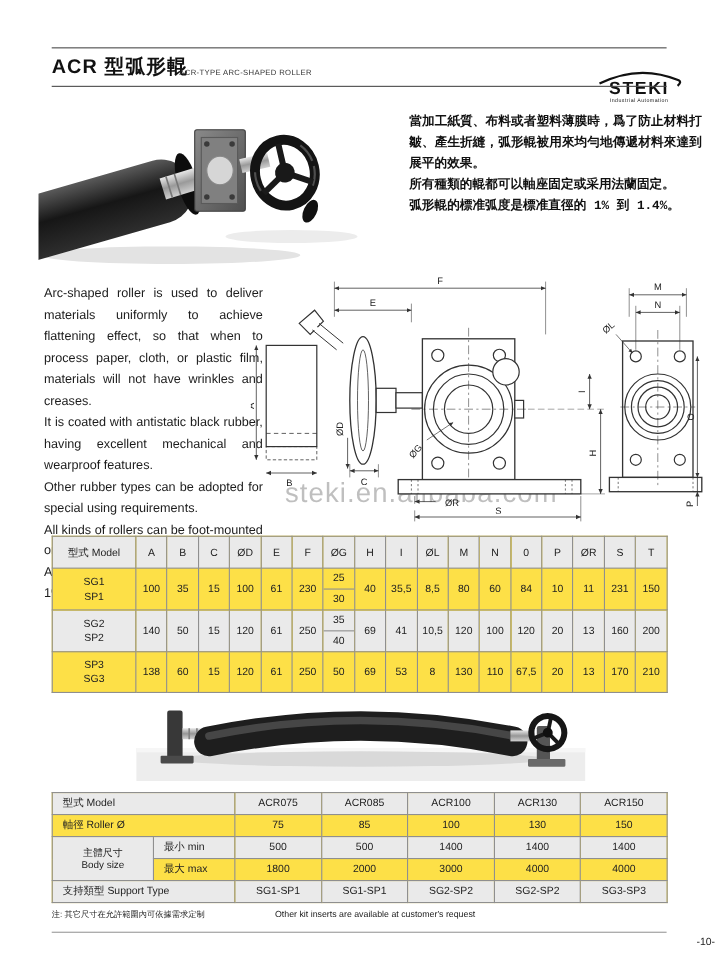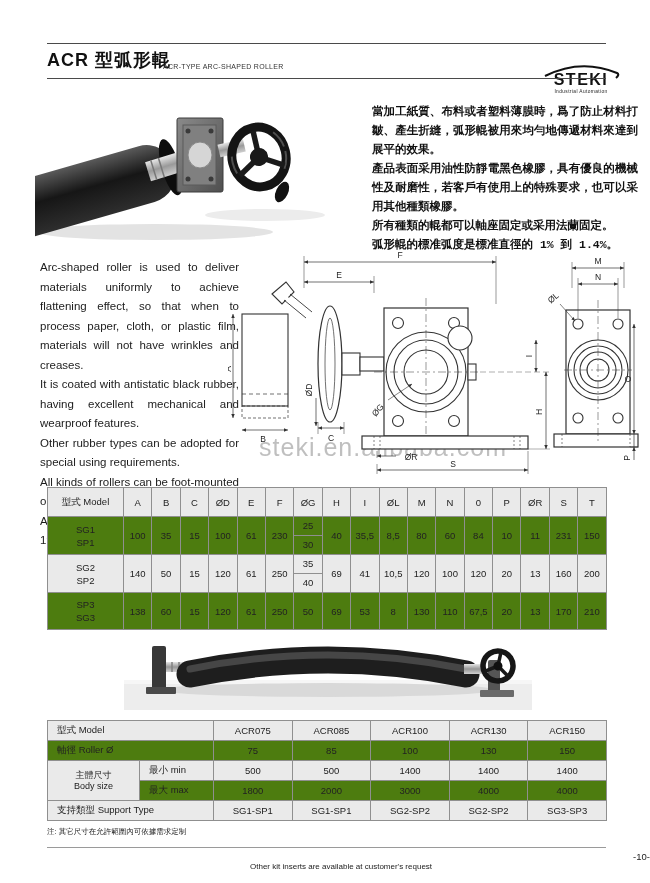--- a/index.html
+++ b/index.html
@@ -16,38 +16,38 @@
            text-align:justify;color:#111;font-weight:600;font-family:Liberation Mono, monospace;}
   .zh-desc p{margin:0;}
   .en-desc{position:absolute;left:40px;top:258px;width:199px;font-size:11.5px;line-height:19.5px;
            text-align:justify;color:#1c1c1c;}
   .en-desc p{margin:0;}
   
   .photo1{position:absolute;left:35px;top:95px;}
   .drawing{position:absolute;left:228px;top:248px;}
   .photo2{position:absolute;left:122px;top:630px;}
   
-  table{border-collapse:collapse;table-layout:fixed;font-size:9.5px;color:#222;background:#4d7c0f;}
+  table{border-collapse:collapse;table-layout:fixed;font-size:9.5px;color:#222;background:#fde047;}
   td{border:1px solid #8f8f8f;text-align:center;vertical-align:middle;padding:0;overflow:hidden;white-space:nowrap;}
   #t1{position:absolute;left:47px;top:487px;width:559px;}
   #t1 tr{height:37px;}
   #t1 tr.h{height:29px;}
   #t1 tr.h td{background:#eaeaea;}
   #t1 tr.stripe td{background:#eaeaea;}
   #t1 td.model div{line-height:13px;}
   #t1 td.og.split div{height:18px;line-height:18px;}
   #t1 td.og.split div.b{border-top:1px solid #8f8f8f;}
   #t2{position:absolute;left:47px;top:720px;width:559px;}
   #t2 tr{height:20px;}
   #t2 tr.stripe td{background:#eaeaea;}
   #t2 td.lbl{text-align:left;padding-left:9px;}
   #t2 td.grp div{line-height:10.5px;font-size:9px;}
   
   .note-zh{position:absolute;left:47px;top:827px;font-size:7.5px;font-weight:normal;color:#222;}
-  .note-en{position:absolute;left:250px;top:827px;font-size:8px;color:#222;margin-top:35px;}
+  .note-en{position:absolute;left:250px;top:827px;font-size:8px;color:#222;}
   .pagenum{position:absolute;left:0;top:851px;width:650px;text-align:right;font-size:9.5px;color:#222;}
   svg text{font-family:"Liberation Sans",sans-serif;}
 </style>
 </head>
 <body>
 
 <div class="page">
 
   <div class="hr" style="top:43px"></div>
   <div class="title">ACR 型弧形輥</div>
@@ -111,21 +111,20 @@
         <line x1="224" y1="62" x2="201" y2="76" stroke="#1a1a1a" stroke-width="5.5"></line>
         <line x1="224" y1="62" x2="247" y2="76" stroke="#1a1a1a" stroke-width="5.5"></line>
         <circle cx="224" cy="62" r="9" fill="#191919"></circle>
       </g>
       <ellipse cx="247" cy="97" rx="6" ry="11" transform="rotate(25 247 97)" fill="#111"></ellipse>
     </svg>
   </div>
 
   <div class="zh-desc">
     <p>當加工紙質、布料或者塑料薄膜時，爲了防止材料打皺、產生折縫，弧形輥被用來均勻地傳遞材料來達到展平的效果。</p>
-    <p>產品表面采用油性防靜電黑色橡膠，具有優良的機械性及耐磨性，若客戶有使用上的特殊要求，也可以采用其他種類橡膠。</p>
     <p>所有種類的輥都可以軸座固定或采用法蘭固定。</p>
     <p>弧形輥的標准弧度是標准直徑的 1% 到 1.4%。</p>
   </div>
 
   <div class="en-desc">
     <p>Arc-shaped roller is used to deliver materials uniformly to achieve flattening effect, so that when to process paper, cloth, or plastic film, materials will not have wrinkles and creases.</p>
     <p>It is coated with antistatic black rubber, having excellent mechanical and wearproof features.</p>
     <p>Other rubber types can be adopted for special using requirements.</p>
     <p>All kinds of rollers can be foot-mounted or flange-mounted.</p>
     <p>Arc-typed roller's standard radian is 1%-1.4% of standrad diameter.</p>

